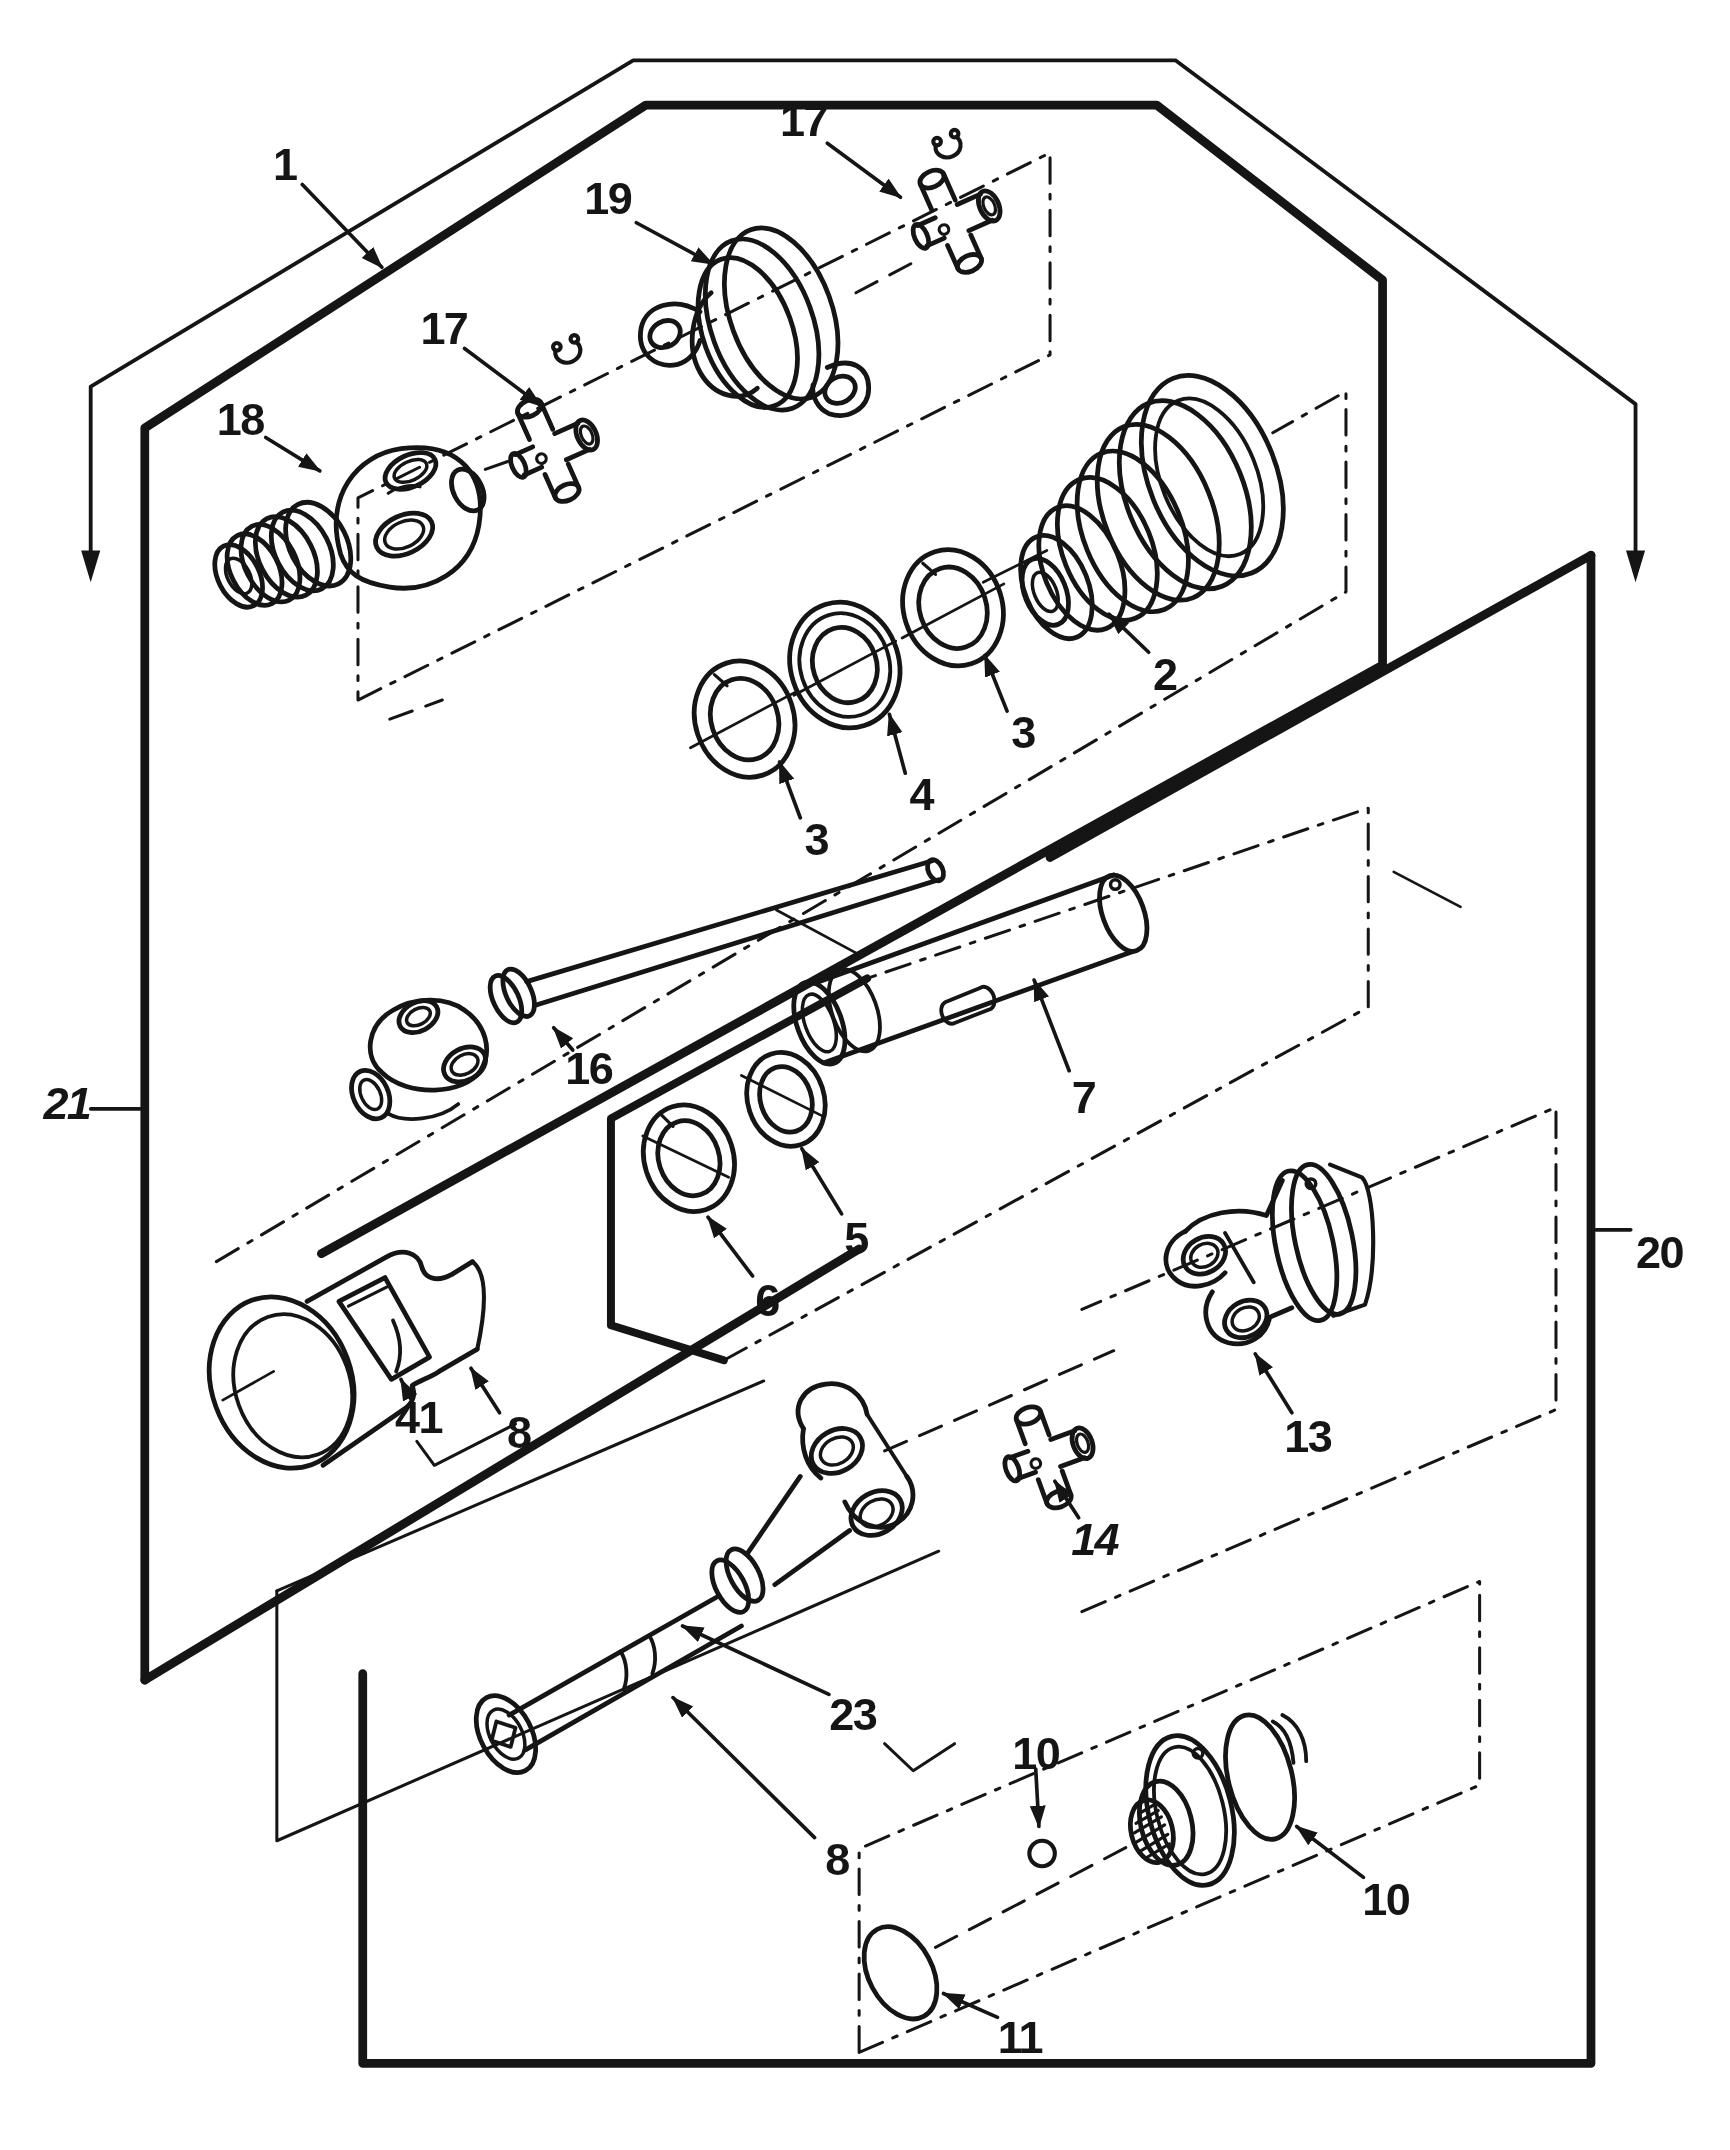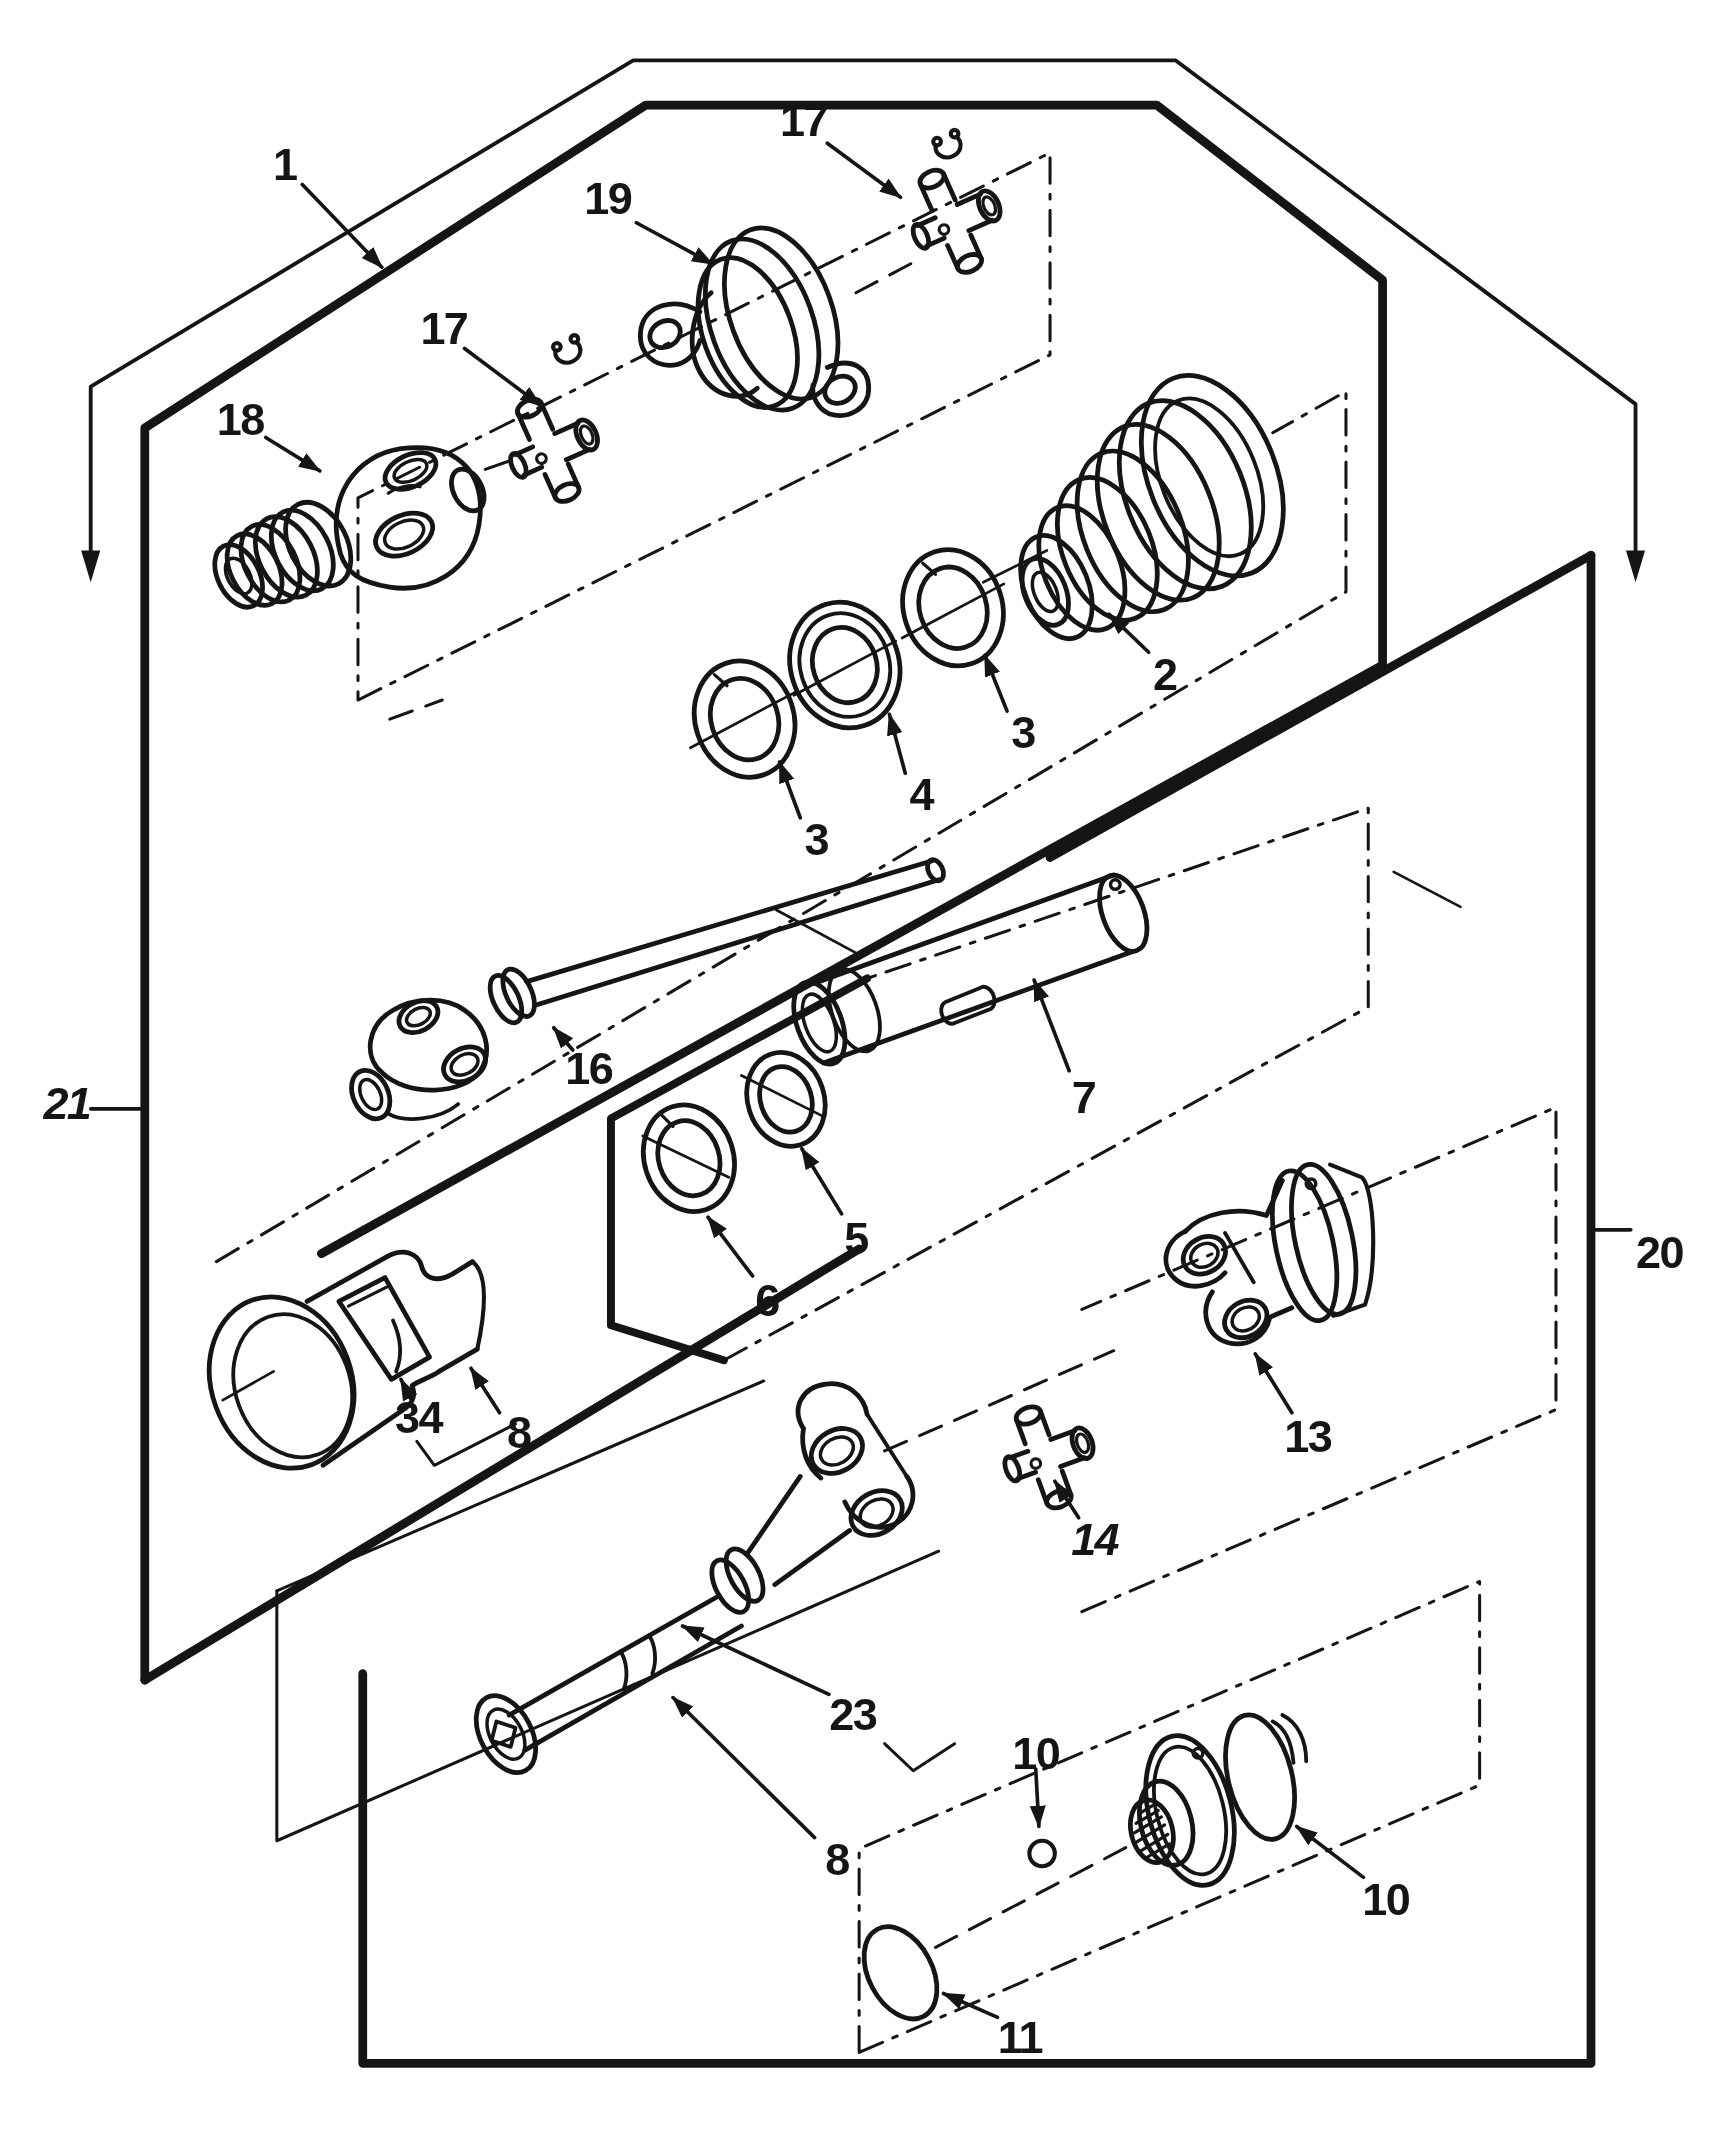--- a/index.html
+++ b/index.html
@@ -317,21 +317,21 @@
       <div class="callout" style="left: 67.2794%; top: 31.3609%;">2</div>
       <div class="callout" style="left: 59.0993%; top: 34.0976%;">3</div>
       <div class="callout" style="left: 53.2169%; top: 36.9822%;">4</div>
       <div class="callout" style="left: 47.1507%; top: 39.0533%;">3</div>
       <div class="callout" style="left: 34.0074%; top: 49.7041%;">16</div>
       <div class="callout" style="left: 62.5919%; top: 51.0355%;">7</div>
       <div class="callout" style="left: 49.4485%; top: 57.6183%;">5</div>
       <div class="callout" style="left: 44.3015%; top: 60.503%;">6</div>
       <div class="callout" style="left: 3.86029%; top: 51.3314%; font-style: italic;">21</div>
       <div class="callout" style="left: 95.864%; top: 57.1006%; margin-top: 25px;">20</div>
-      <div class="callout" style="left: 24.1728%; top: 65.9024%;">34</div>
+      <div class="callout" style="left: 24.1728%; top: 65.9024%;">41</div>
       <div class="callout" style="left: 29.9632%; top: 66.642%;">8</div>
       <div class="callout" style="left: 75.5515%; top: 66.7899%;">13</div>
       <div class="callout" style="left: 63.2353%; top: 71.5976%; font-style: italic;">14</div>
       <div class="callout" style="left: 49.2647%; top: 79.7337%;">23</div>
       <div class="callout" style="left: 48.3456%; top: 86.4645%;">8</div>
       <div class="callout" style="left: 59.8346%; top: 81.213%; margin-top: 7px;">10</div>
       <div class="callout" style="left: 80.0551%; top: 88.3136%;">10</div>
       <div class="callout" style="left: 58.9154%; top: 94.7485%;">11</div>
     </div>
 </div>

